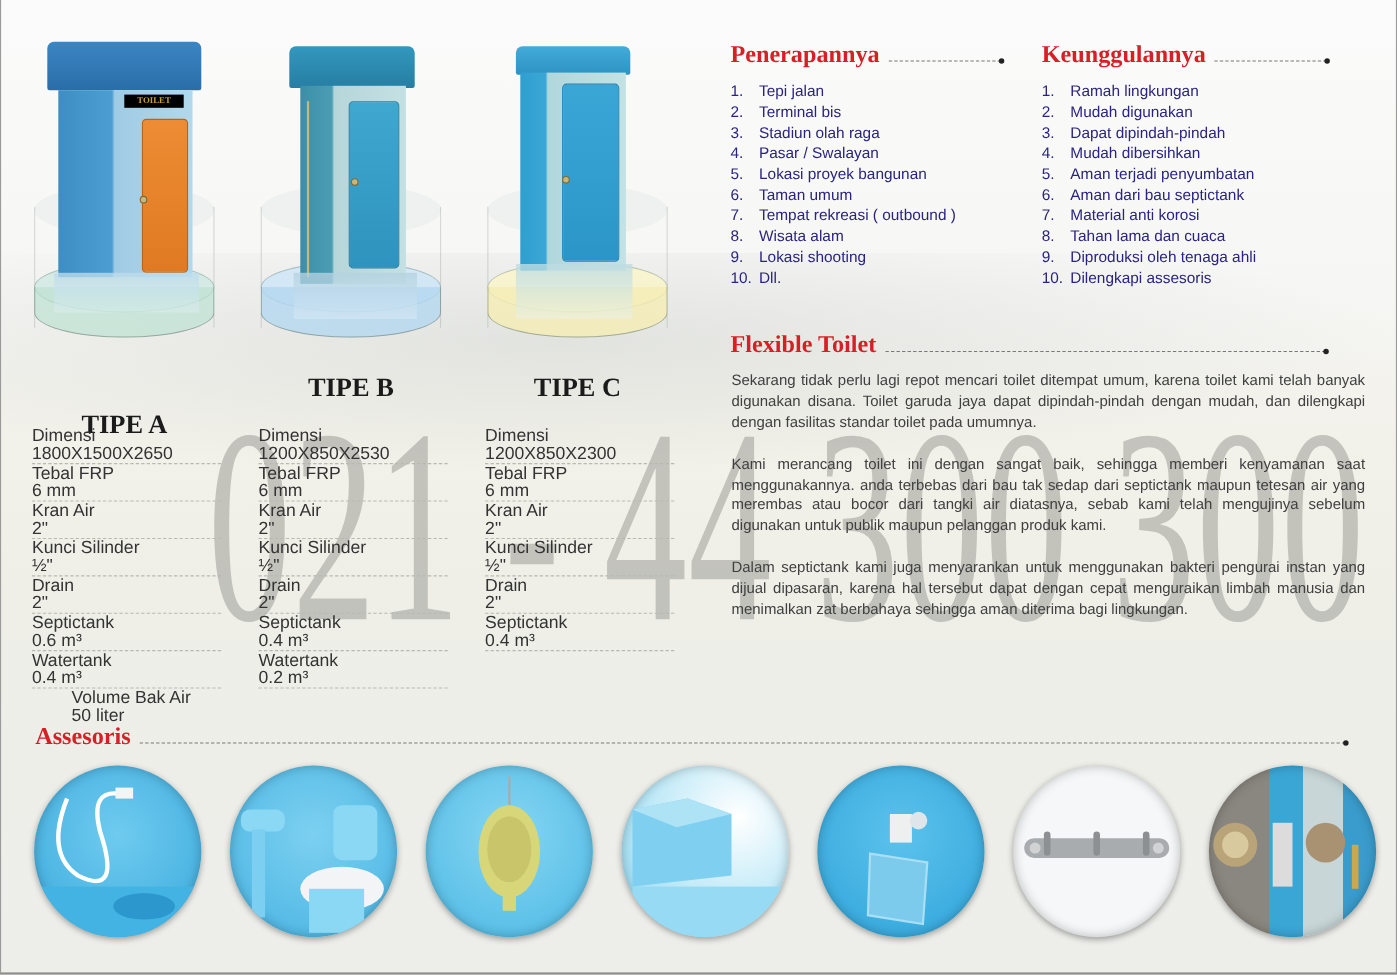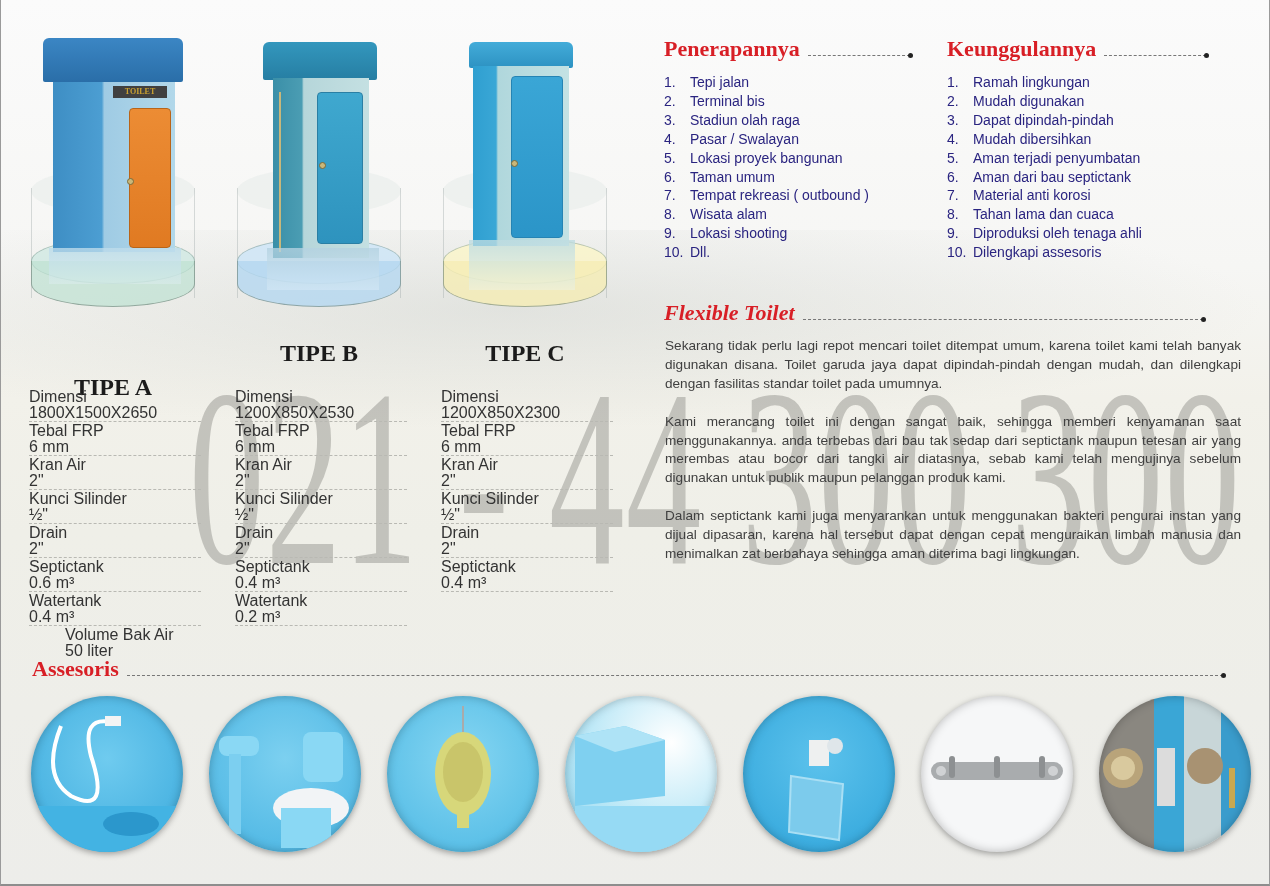--- a/index.html
+++ b/index.html
@@ -103,21 +103,21 @@
 <div class="product" style="left:22px; top:28px;">
   <div class="glass-top"></div>
   <div class="glass"></div>
   <div class="pedestal">
     <div class="top" style="background:rgba(207,232,226,0.8);"></div>
     <div class="side" style="background:rgba(190,225,210,0.7);"></div>
   </div>
   <div class="booth" style="left:20px; top:10px;">
     <div class="roof" style="left:0; top:0; width:140px; height:44px; background:linear-gradient(180deg,#3b86c4,#2a6ea8);"></div>
     <div class="body" style="left:10px; top:44px; width:122px; height:170px; background:linear-gradient(90deg,#3e8ec4 0%,#4c9ed2 40%,#9fcbe4 42%,#b2d8ea 100%);"></div>
-    <div style="position:absolute; left:70px; top:48px; width:54px; height:12px; background:#404040; font-size:8px; font-weight:bold; color:#c9a030; text-align:center; line-height:12px; font-family:'Liberation Serif',serif;">TOILET</div>
+    <div style="position:absolute; left:70px; top:48px; width:54px; height:12px; background:#000000; font-size:8px; font-weight:bold; color:#c9a030; text-align:center; line-height:12px; font-family:'Liberation Serif',serif;">TOILET</div>
     <div class="door" style="left:86px; top:70px; width:42px; height:140px; background:linear-gradient(180deg,#ec8c34,#e07a22); border:1px solid #b96418;"></div>
     <div class="knob" style="left:84px; top:140px;"></div>
     <div class="base" style="left:6px; top:210px; width:132px; height:36px; background:linear-gradient(180deg,rgba(190,220,235,0.8),rgba(225,240,245,0.4));"></div>
   </div>
 </div>
 <div class="type-title" style="left:22px; top:340px;margin-top:34px;">TIPE A</div>
 
 <div class="product" style="left:228px; top:28px;">
   <div class="glass-top"></div>
   <div class="glass"></div>
@@ -333,21 +333,21 @@
   <li>
       <span class="num">9.</span>
       <span>Diproduksi oleh tenaga ahli</span>
     </li>
   <li>
       <span class="num">10.</span>
       <span>Dilengkapi assesoris</span>
     </li>
 </ol>
 
-<div class="heading" style="left:663px; top:302px;font-style:italic;">
+<div class="heading" style="left:663px; top:302px;">
   <span>Flexible Toilet</span>
   <span class="rule" style="width:400px;"></span>
 </div>
 <div class="body-text" style="top:337px;">
   <p>Sekarang tidak perlu lagi repot mencari toilet ditempat umum, karena toilet kami telah banyak digunakan disana. Toilet garuda jaya dapat dipindah-pindah dengan mudah, dan dilengkapi dengan fasilitas standar toilet pada umumnya.</p>
   <p>Kami merancang toilet ini dengan sangat baik, sehingga memberi kenyamanan saat menggunakannya. anda terbebas dari bau tak sedap dari septictank maupun tetesan air yang merembas atau bocor dari tangki air diatasnya, sebab kami telah mengujinya sebelum digunakan untuk publik maupun pelanggan produk kami.</p>
   <p>Dalam septictank kami juga menyarankan untuk menggunakan bakteri pengurai instan yang dijual dipasaran, karena hal tersebut dapat dengan cepat menguraikan limbah manusia dan menimalkan zat berbahaya sehingga aman diterima bagi lingkungan.</p>
 </div>
 
 <div class="heading" style="left:31px; top:658px;">

